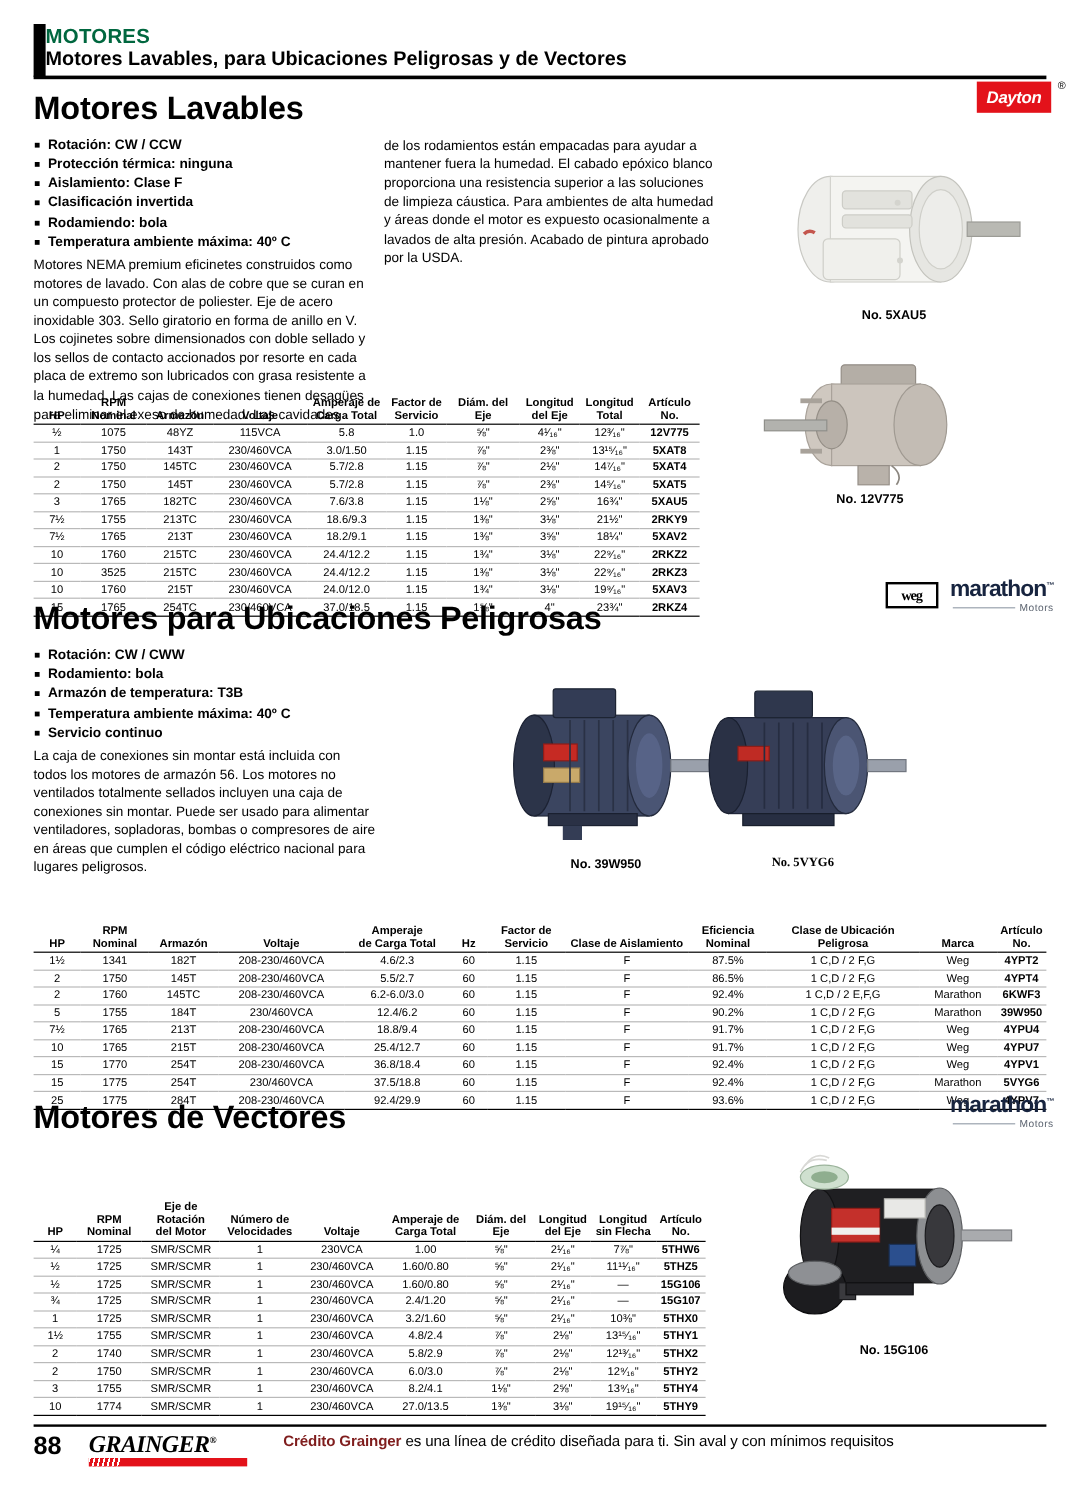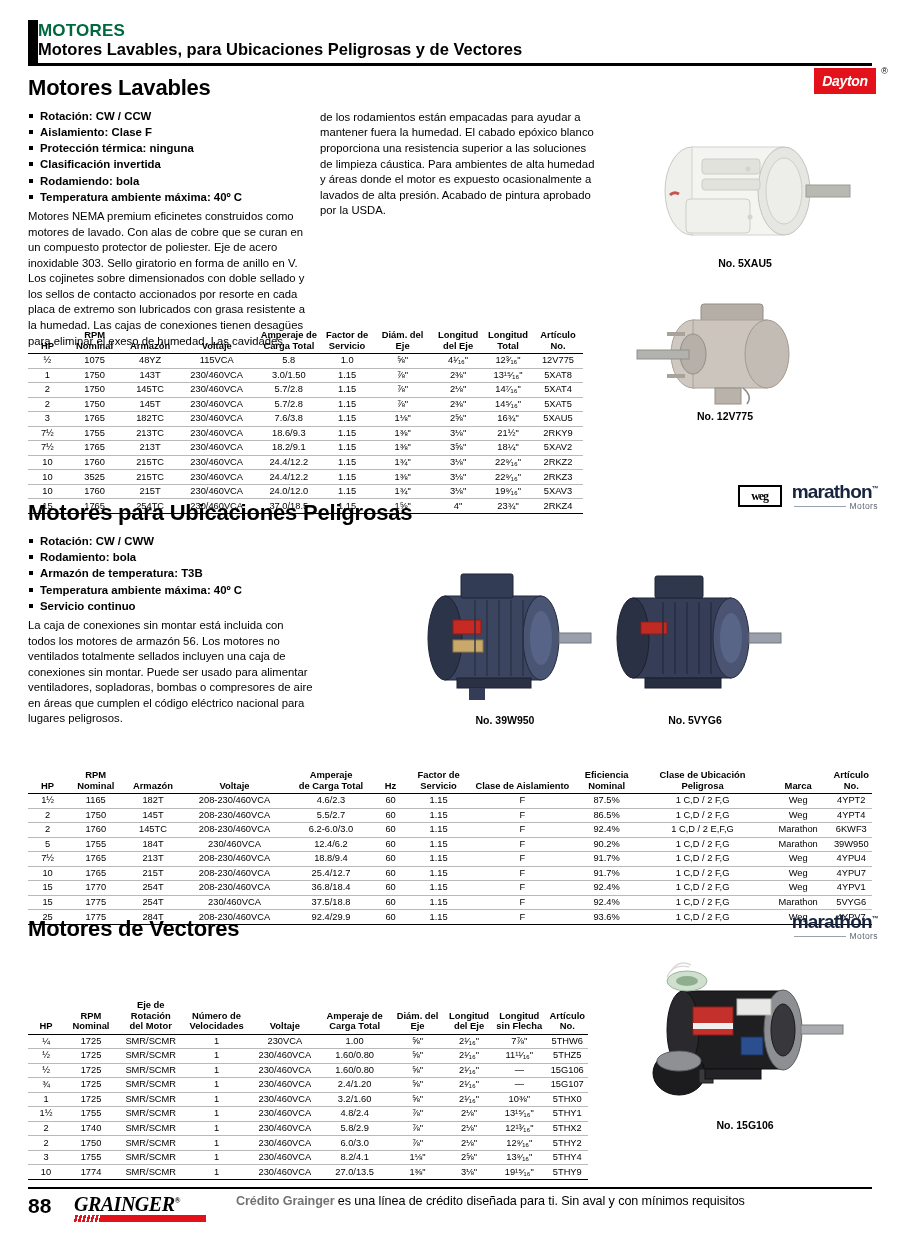--- a/index.html
+++ b/index.html
@@ -21,21 +21,21 @@
     font-size:17px; font-weight:bold; color:#00673f; letter-spacing:.2px;
     line-height:1.05; padding-left:10px;
   }
   .hdr-title {
     font-size:16.5px; font-weight:bold; color:#000; line-height:1.15;
     padding-left:10px; padding-bottom:3px;
   }
   .rule-thick { border-bottom:3px solid #000; margin-top:1px; }
 
   
-  .sec-title { font-size:22px; font-weight:bold; margin:9px 0 7px 0; letter-spacing:-.2px; }
+  .sec-title { font-size:27px; font-weight:bold; margin:9px 0 7px 0; letter-spacing:-.2px; }
 
   
   .bullets { list-style:none; margin:0 0 4px 0; padding:0; }
   .bullets li { font-size:11.4px; font-weight:bold; line-height:1.42; padding-left:12px; position:relative; }
   .bullets li:before {
     content:""; position:absolute; left:1px; top:6px;
     width:4px; height:4px; background:#000;
   }
   .body-p { font-size:11.3px; line-height:1.38; margin:0; }
 
@@ -84,40 +84,40 @@
     font-weight:bold; vertical-align:bottom; text-align:center;
     padding:0 3px 2px 3px; line-height:1.12; font-size:9.4px;
     border-bottom:1.6px solid #000;
     white-space:pre-line;
   }
   table.spec tbody td {
     text-align:center; padding:1.2px 3px; border-bottom:.7px solid #b9b9b9;
     line-height:1.2; white-space:nowrap;
   }
   table.spec tbody tr:last-child td { border-bottom:1.3px solid #000; }
-  table.spec td.art { font-weight:normal; }
+  table.spec td.art { font-weight:bold; }
 
   
   .footer { position:absolute; left:0; bottom:18px; width:900px; padding:0 28px; }
   .footer-rule { border-top:2.5px solid #000; margin-bottom:5px; }
   .footer-row { display:flex; align-items:flex-start; }
   .pg-num { font-size:21px; font-weight:bold; width:46px; }
   .grainger-logo { position:relative; width:132px; }
   .grainger-word {
     font-family:Liberation Serif, serif; font-size:20px; font-weight:bold;
     font-style:italic; letter-spacing:-.5px; line-height:1;
   }
   .grainger-reg { font-size:8px; vertical-align:super; font-style:normal; }
   .grainger-bar { height:7px; background:#e3121a; margin-top:1px; position:relative; overflow:hidden; }
   .grainger-bar:before {
     content:""; position:absolute; left:0; top:0; width:26px; height:7px;
     background:repeating-linear-gradient(105deg,#fff 0 1.5px,#e3121a 1.5px 4px);
   }
   .promo { font-size:12.6px; margin-left:30px; letter-spacing:-.1px; }
-  .promo b { color:#737373; }
+  .promo b { color:#7f1d1d; }
 </style>
 </head>
 <body>
 
 <div class="page">
 
   <div class="hdr">
     <div class="hdr-bar"></div>
     <div class="hdr-kicker">MOTORES</div>
     <div class="hdr-title">Motores Lavables, para Ubicaciones Peligrosas y de Vectores</div>
@@ -126,22 +126,22 @@
 
   <div class="sec-title">Motores Lavables</div>
 
   <div class="dayton-logo">Dayton</div>
   <div class="dayton-r">®</div>
 
   <div class="cols">
     <div class="col-a">
       <ul class="bullets">
         <li>Rotación: CW / CCW</li>
+        <li>Protección térmica: ninguna</li>
         <li>Aislamiento: Clase F</li>
-        <li>Protección térmica: ninguna</li>
         <li>Clasificación invertida</li>
         <li>Rodamiendo: bola</li>
         <li>Temperatura ambiente máxima: 40º C</li>
       </ul>
       <p class="body-p">Motores NEMA premium eficinetes construidos como motores de lavado. Con alas de cobre que se curan en un compuesto protector de poliester. Eje de acero inoxidable 303. Sello giratorio en forma de anillo en V. Los cojinetes sobre dimensionados con doble sellado y los sellos de contacto accionados por resorte en cada placa de extremo son lubricados con grasa resistente a la humedad. Las cajas de conexiones tienen desagües para eliminar el exeso de humedad. Las cavidades</p>
     </div>
     <div class="col-b">
       <p class="body-p">de los rodamientos están empacadas para ayudar a mantener fuera la humedad. El cabado epóxico blanco proporciona una resistencia superior a las soluciones de limpieza cáustica. Para ambientes de alta humedad y áreas donde el motor es expuesto ocasionalmente a lavados de alta presión. Acabado de pintura aprobado por la USDA.</p>
     </div>
     <div class="col-img"></div>
@@ -376,21 +376,21 @@
         <line x1="82" y1="40" x2="82" y2="116"></line>
         <line x1="94" y1="40" x2="94" y2="116"></line>
         <line x1="106" y1="40" x2="106" y2="116"></line>
       </g>
       <rect x="40" y="118" width="74" height="10" fill="#2a3145" stroke="#1a2030"></rect>
       <rect x="52" y="128" width="16" height="12" fill="#343d55"></rect>
     </svg>
     <div class="cap">No. 39W950</div>
   </div>
 
-  <div class="photo" style="left:600px; top:560px; width:190px;">
+  <div class="photo" style="left:574px; top:560px; width:190px;font-family:Liberation Serif, serif;">
     <svg class="motor-svg" width="176" height="150" viewBox="0 0 176 150">
       <rect x="26" y="38" width="98" height="80" fill="#363e57" stroke="#20263a"></rect>
       <ellipse cx="26" cy="78" rx="16" ry="40" fill="#2a3145" stroke="#1a2030"></ellipse>
       <ellipse cx="124" cy="78" rx="18" ry="40" fill="#4b5573" stroke="#242b3d"></ellipse>
       <ellipse cx="124" cy="78" rx="11" ry="25" fill="#5b6789" opacity=".9"></ellipse>
       <rect x="142" y="73" width="32" height="10" fill="#9aa0ab" stroke="#71767f"></rect>
       <rect x="48" y="16" width="48" height="22" rx="2" fill="#2f374d" stroke="#1d2433"></rect>
       <rect x="34" y="62" width="26" height="12" fill="#bf2b24" stroke="#8d1d18"></rect>
       <g stroke="#262d41" stroke-width="1.4">
         <line x1="56" y1="42" x2="56" y2="114"></line>
@@ -423,21 +423,21 @@
 Nominal</th>
           <th style="width:16%">Clase de Ubicación Peligrosa</th>
           <th style="width:8%">Marca</th>
           <th style="width:8%">Artículo
 No.</th>
         </tr>
       </thead>
       <tbody id="tbody2">
           <tr>
             <td>1½</td>
-            <td>1165</td>
+            <td>1341</td>
             <td>182T</td>
             <td>208-230/460VCA</td>
             <td>4.6/2.3</td>
             <td>60</td>
             <td>1.15</td>
             <td>F</td>
             <td>87.5%</td>
             <td>1 C,D / 2 F,G</td>
             <td>Weg</td>
             <td class="art">4YPT2</td>

